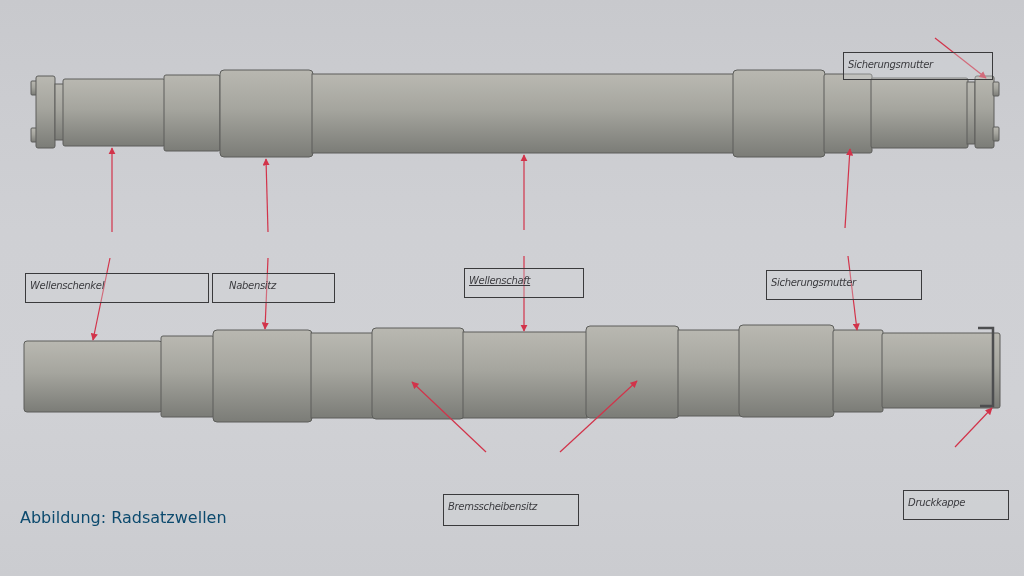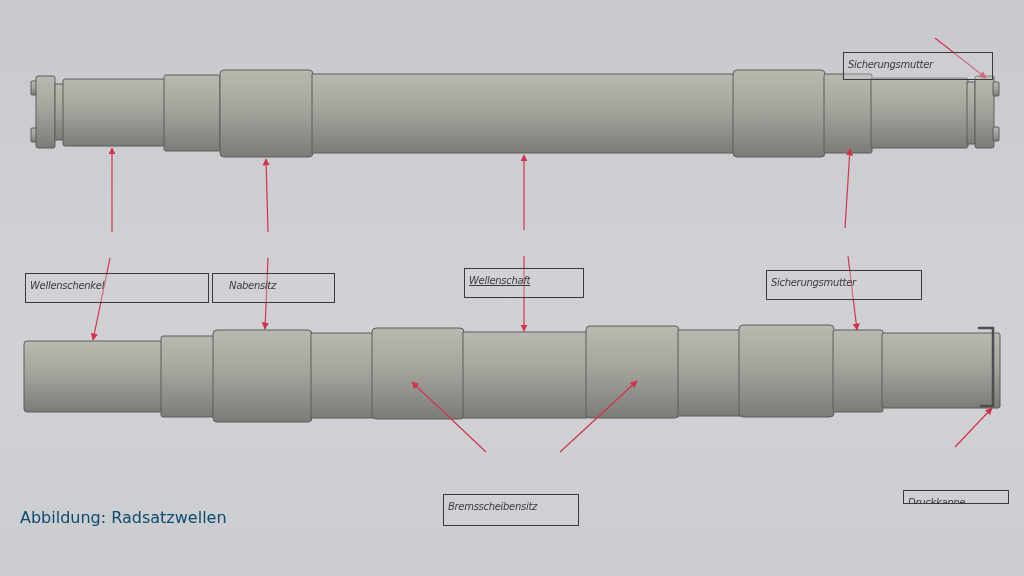--- a/index.html
+++ b/index.html
@@ -103,15 +103,15 @@
     <line x1="955" y1="447" x2="992" y2="408" marker-end="url(#ah)"></line>
   </g>
 </svg>
 
 <div class="label-box" style="left:843px;top:8px;width:150px;height:28px;">Sicherungsmutter</div>
 <div class="label-box" style="left:25px;top:229px;width:184px;height:30px;">Wellenschenkel</div>
 <div class="label-box" style="left:212px;top:229px;width:123px;height:30px;padding-left:16px;">Nabensitz</div>
 <div class="label-box" style="left:464px;top:224px;width:120px;height:30px;text-decoration:underline;">Wellenschaft</div>
 <div class="label-box" style="left:766px;top:226px;width:156px;height:30px;">Sicherungsmutter</div>
 <div class="label-box" style="left:443px;top:450px;width:136px;height:32px;">Bremsscheibensitz</div>
-<div class="label-box" style="left:903px;top:446px;width:106px;height:14px;">Druckkappe</div>
+<div class="label-box" style="left:903px;top:446px;width:106px;height:30px;">Druckkappe</div>
 
 <div class="caption">Abbildung: Radsatzwellen</div>
 
 </body></html>

